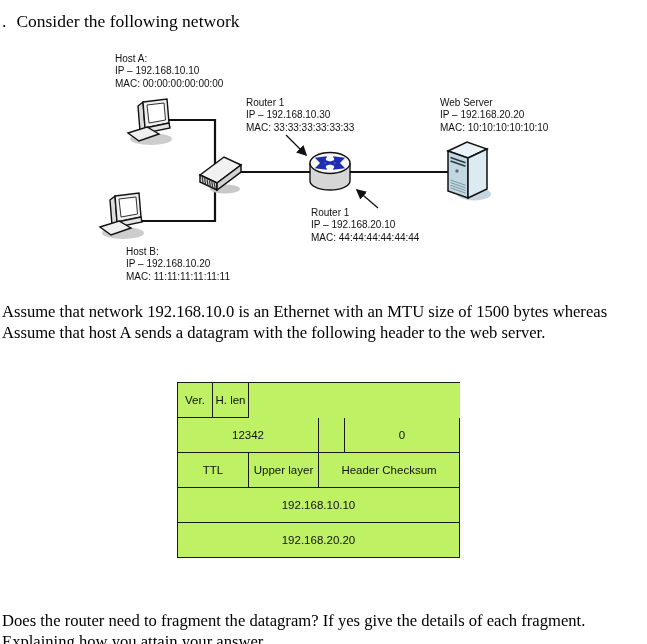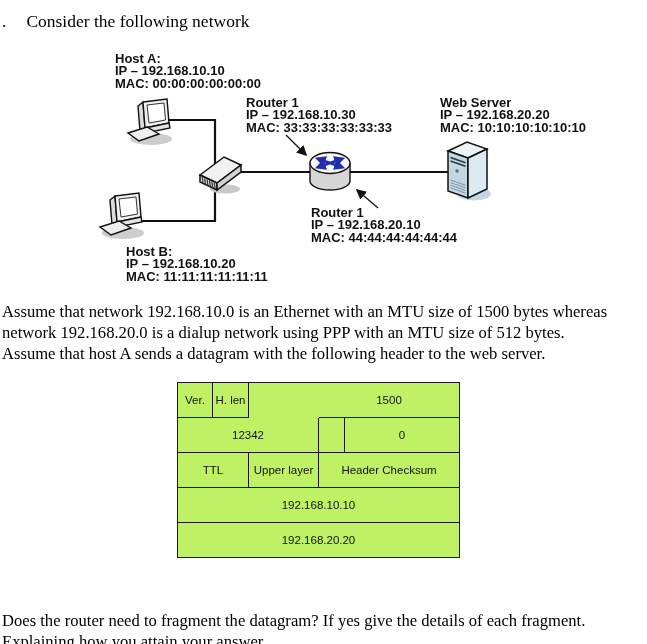--- a/index.html
+++ b/index.html
@@ -1,22 +1,22 @@
 <!DOCTYPE html>
 <html><head>
 <meta charset="utf-8">
 <style>
   html,body{margin:0;padding:0;background:#fff;}
   .page{position:relative;width:647px;height:644px;background:#fff;overflow:hidden;
         font-family:"Liberation Serif",serif;color:#000;}
   .title{position:absolute;left:2px;top:11px;font-size:17.5px;white-space:nowrap;}
-  .title .ttext{margin-left:20px;font-family:Liberation Serif, serif;}
+  .title .ttext{margin-left:10px;font-family:Liberation Serif, serif;}
   .diagram-svg{position:absolute;left:0;top:0;}
-  .node-label{position:absolute;font-family:"Liberation Sans",sans-serif;font-size:13px;
-              line-height:12.4px;color:#111;white-space:nowrap;font-weight:bold;}
+  .node-label{position:absolute;font-family:"Liberation Sans",sans-serif;font-size:10px;
+              line-height:12.4px;color:#111;white-space:nowrap;}
   .para{position:absolute;left:2px;font-size:16.6px;line-height:20.8px;white-space:nowrap;}
   .p1{top:302px;}
   .p2{top:571px;margin-top:40px;}
   .ipt{position:absolute;left:177px;top:382px;display:grid;
        grid-template-columns:35px 36px 70px 26px 115px;grid-auto-rows:35px;
        border-top:1.5px solid #1a1a1a;border-left:1.5px solid #1a1a1a;
        font-family:"Liberation Sans",sans-serif;font-size:11.5px;background:#bef264;color:#111;}
   .ipt .c{border-right:1.5px solid #1a1a1a;border-bottom:1.5px solid #1a1a1a;
           display:flex;align-items:center;justify-content:center;white-space:nowrap;}
 </style>
@@ -129,28 +129,26 @@
   </div>
 
   <div class="node-label" style="left:126px;top:246px">
     <div>Host B:</div>
     <div>IP – 192.168.10.20</div>
     <div>MAC: 11:11:11:11:11:11</div>
   </div>
 
   <div class="para p1">
     <div>Assume that network 192.168.10.0 is an Ethernet with an MTU size of 1500 bytes whereas</div>
-    <div>network 192.168.20.0 is a dialup network using PPP with an MTU size of 512 bytes.</div>
     <div>Assume that host A sends a datagram with the following header to the web server.</div>
   </div>
 
   <div class="ipt">
     <div class="c" style="grid-row:1;grid-column:1">Ver.</div>
     <div class="c" style="grid-row:1;grid-column:2">H. len</div>
-    <div class="c" style="grid-row:1;grid-column:4 / span 2">1500</div>
 
     <div class="c" style="grid-row:2;grid-column:1 / span 3">12342</div>
     <div class="c" style="grid-row:2;grid-column:4"></div>
     <div class="c" style="grid-row:2;grid-column:5">0</div>
 
     <div class="c" style="grid-row:3;grid-column:1 / span 2">TTL</div>
     <div class="c" style="grid-row:3;grid-column:3">Upper layer</div>
     <div class="c" style="grid-row:3;grid-column:4 / span 2">Header Checksum</div>
 
     <div class="c" style="grid-row:4;grid-column:1 / span 5">192.168.10.10</div>

